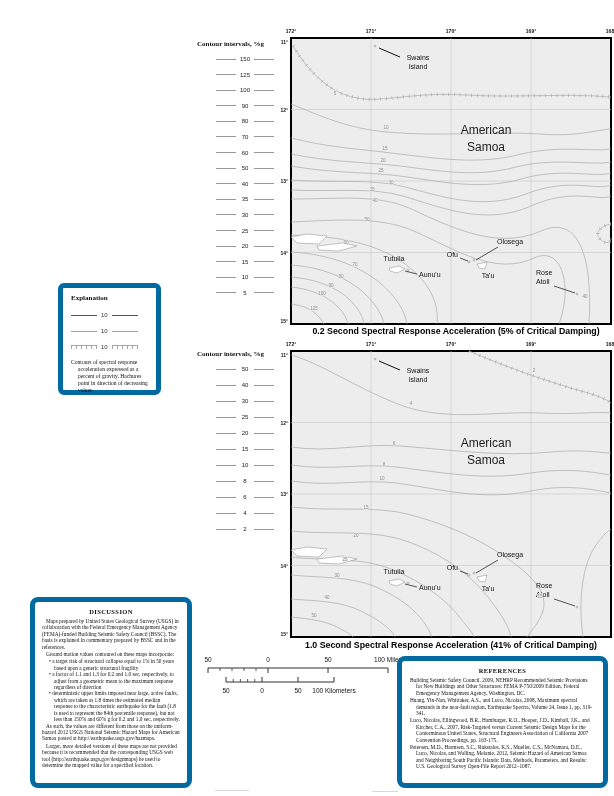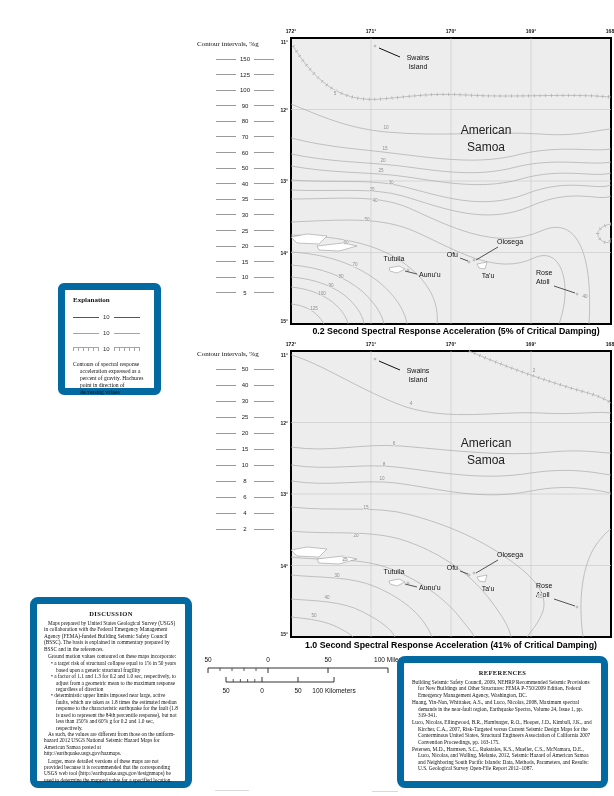--- a/index.html
+++ b/index.html
@@ -2,32 +2,32 @@
 <html><head>
 <meta charset="utf-8">
 <style>
   html,body{margin:0;padding:0;background:#fff;}
   .page{position:relative;width:614px;height:796px;background:#ffffff;overflow:hidden;
         font-family:"Liberation Serif",serif;color:#111;}
   .abs{position:absolute;}
 
   
   .legend{position:absolute;width:96px;}
-  .legend-title{font-family:"Liberation Serif",serif;font-weight:normal;font-size:7px;margin-bottom:8px;}
+  .legend-title{font-family:"Liberation Serif",serif;font-weight:bold;font-size:7px;margin-bottom:8px;}
   .legend-rows{display:flex;flex-direction:column;}
   .legend-row{display:flex;align-items:center;justify-content:center;height:6px;}
   .lgline{display:inline-block;width:20px;border-top:1px solid #9a9a9a;}
   .lgnum{font-family:"Liberation Sans",sans-serif;font-size:6px;color:#222;padding:0 3px;min-width:12px;text-align:center;}
 
   
   .caption{position:absolute;width:322px;text-align:center;font-family:"Liberation Sans",sans-serif;
            font-weight:bold;font-size:8.8px;color:#000;}
 
   
-  .box{position:absolute;border:7px solid #0369a1;border-radius:8px;background:#fff;box-sizing:border-box;}
+  .box{position:absolute;border:5px solid #0369a1;border-radius:8px;background:#fff;box-sizing:border-box;}
   .box-title{text-align:center;font-weight:bold;font-size:6.5px;letter-spacing:.4px;margin:4px 0 3px 0;}
   .smalltext{font-size:5.3px;line-height:6.4px;color:#111;}
   .para{text-indent:4px;margin:0 0 1px 0;}
   .bullet{padding-left:12px;text-indent:-5px;margin:0;}
   .ref-item{padding-left:6px;text-indent:-6px;margin:0 0 1px 0;}
 
   
   .exp-row{display:flex;align-items:center;justify-content:flex-start;margin:10px 6px 0 8px;}
   .expline{display:inline-block;width:26px;}
   .expnum{font-family:"Liberation Sans",sans-serif;font-size:6px;color:#333;padding:0 4px;}

